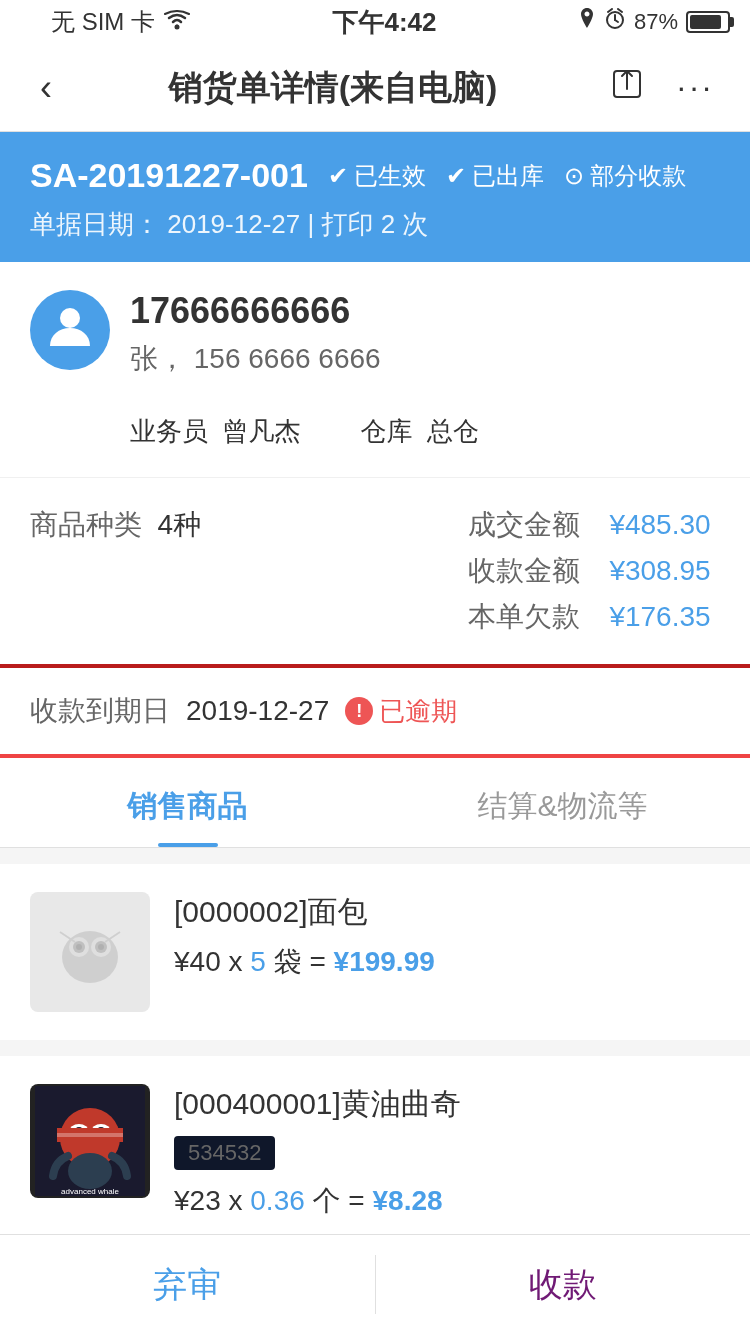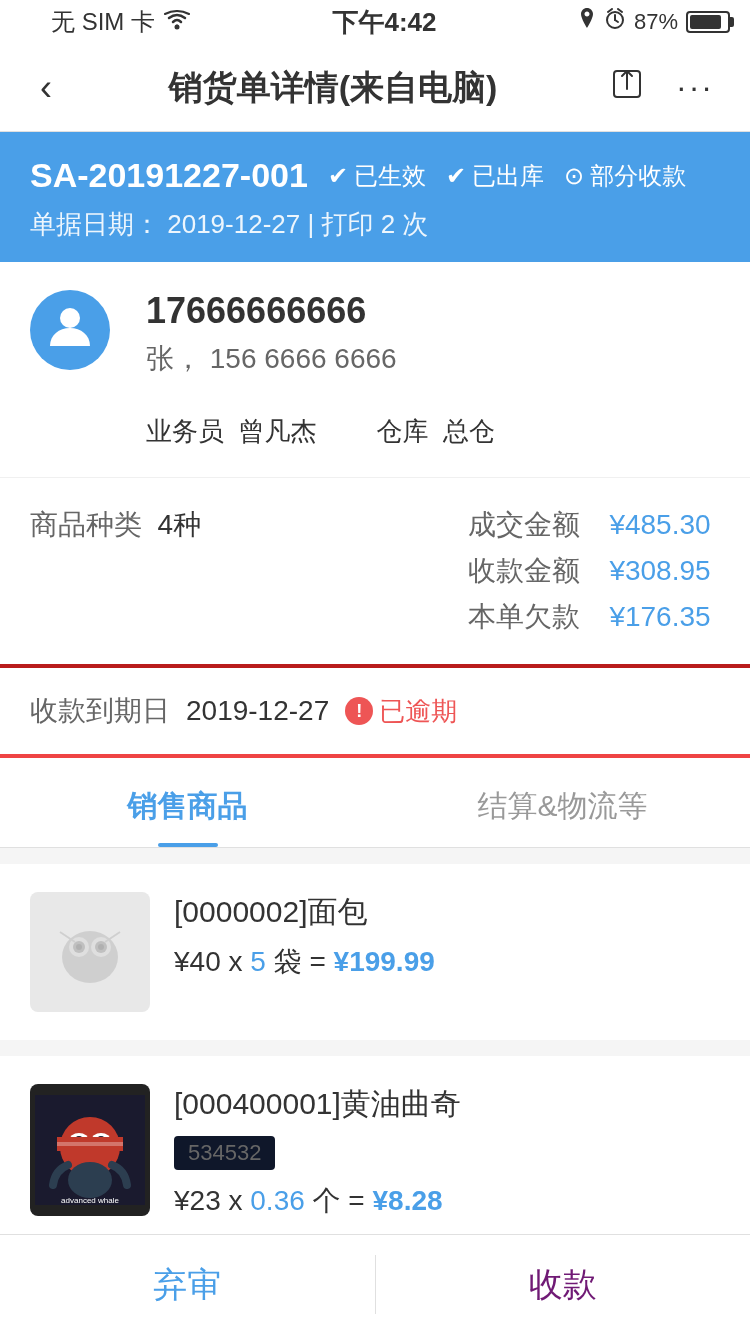--- a/index.html
+++ b/index.html
@@ -88,21 +88,21 @@
       font-size: 24px; color: #fff;
     }
     .banner-row2 { font-size: 26px; color: rgba(255,255,255,0.9); }
 
     
     .customer-section {
       background: #fff;
       padding: 28px 30px;
       display: flex;
       align-items: flex-start;
-      gap: 36px;
+      gap: 20px;
       border-bottom: 1px solid #f0f0f0;
     }
     .avatar {
       width: 80px; height: 80px;
       border-radius: 50%;
       background: #4a9fe8;
       display: flex; align-items: center; justify-content: center;
       flex-shrink: 0;
     }
     .avatar-icon { font-size: 40px; color: #fff; }
@@ -261,21 +261,21 @@
     }
     .bottom-btn.cancel { color: #4a9fe8; }
     .bottom-btn.confirm { color: #701a75; }
     .bottom-divider { width: 1px; background: #e0e0e0; margin: 20px 0; }
 
     
     .owl-svg { opacity: 0.3; }
 
     
     .ninja-thumb {
-      width: 120px; height: 132px;
+      width: 120px; height: 114px;
       border-radius: 8px;
       background: #222;
       display: flex; align-items: center; justify-content: center;
       overflow: hidden;
       position: relative;
     }
   </style>
 </head>
 <body>
 

